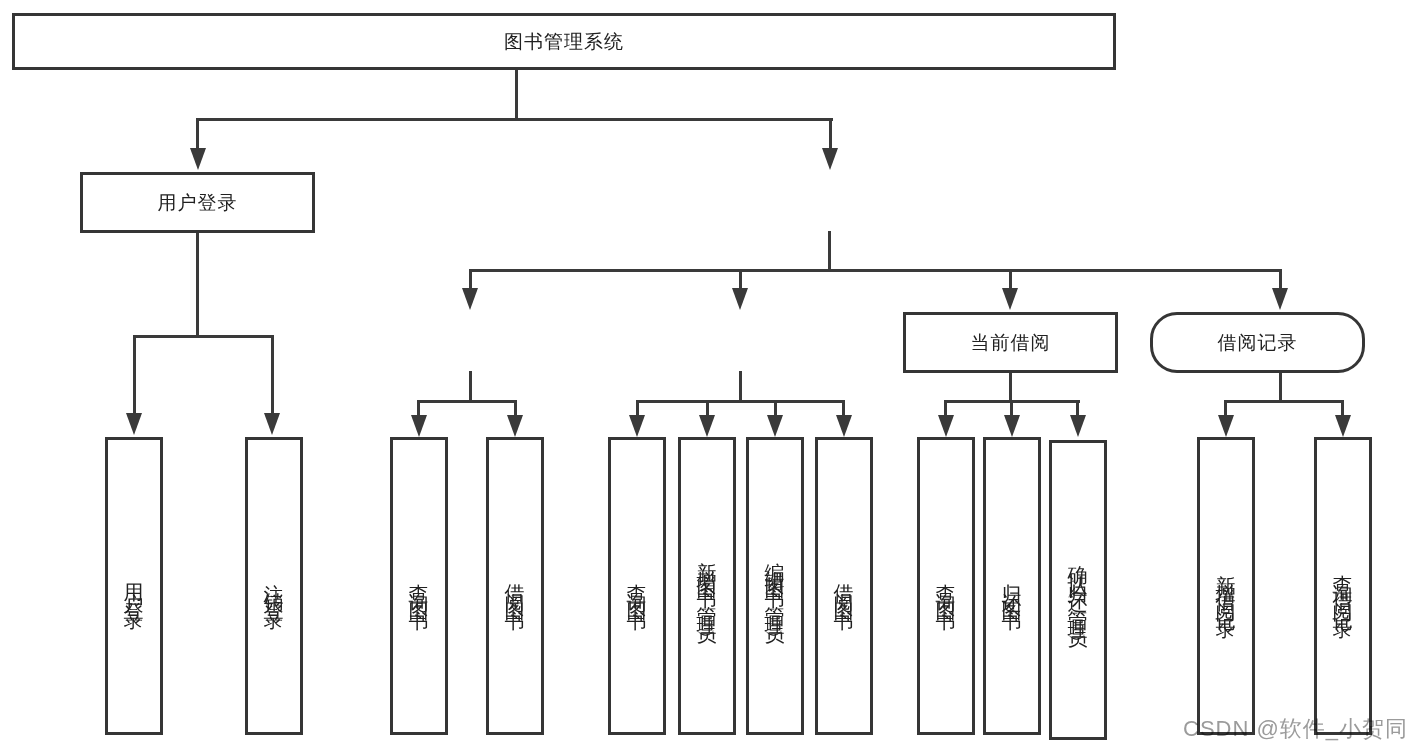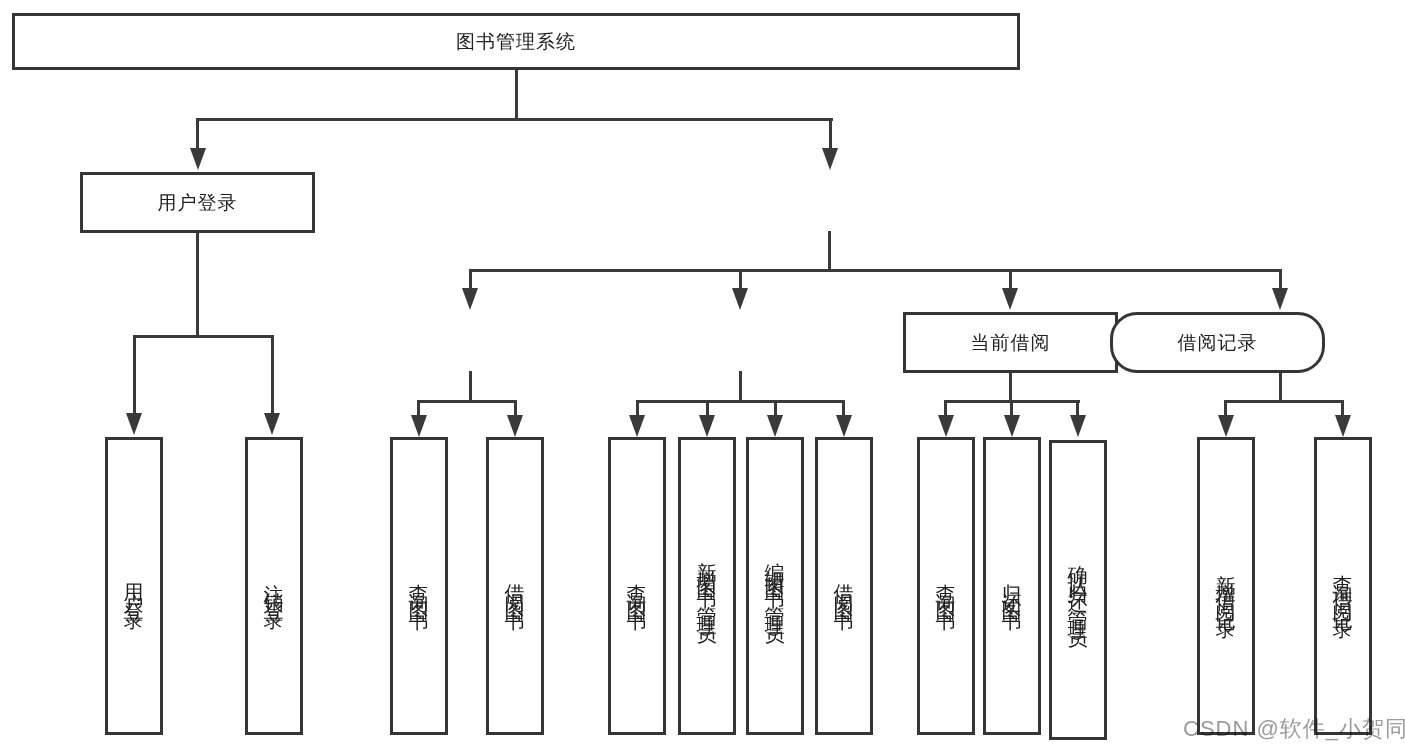--- a/index.html
+++ b/index.html
@@ -114,32 +114,32 @@
   <div class="arrow" style="left:1004px; top:415px;"></div>
   <div class="arrow" style="left:1070px; top:415px;"></div>
 
   <div class="ln" style="left:1279px; top:371px; width:3px;   height:32px;"></div>
   <div class="ln" style="left:1224px; top:400px; width:120px; height:3px;"></div>
   <div class="ln" style="left:1224px; top:400px; width:3px;   height:17px;"></div>
   <div class="ln" style="left:1341px; top:400px; width:3px;   height:17px;"></div>
   <div class="arrow" style="left:1218px; top:415px;"></div>
   <div class="arrow" style="left:1335px; top:415px;"></div>
 
-  <div class="box hbox" style="left:12px; top:13px; width:1008px; height:57px;">
+  <div class="box hbox" style="left:12px; top:13px; width:1104px; height:57px;">
     <span>图书管理系统</span>
   </div>
 
   <div class="box hbox" style="left:80px; top:172px; width:235px; height:61px;">
     <span>用户登录</span>
   </div>
 
   <div class="box hbox" style="left:903px; top:312px; width:215px; height:61px;">
     <span>当前借阅</span>
   </div>
-  <div class="box hbox" style="left:1110px; top:312px; width:215px; height:61px;border-radius:27px;">
+  <div class="box hbox" style="left:1150px; top:312px; width:215px; height:61px;border-radius:27px;">
     <span>借阅记录</span>
   </div>
 
   <div class="box vbox" style="left:105px; top:437px; width:58px; height:298px;">
     <span class="vtext">用户登录</span>
   </div>
   <div class="box vbox" style="left:245px; top:437px; width:58px; height:298px;">
     <span class="vtext">注销登录</span>
   </div>
 

